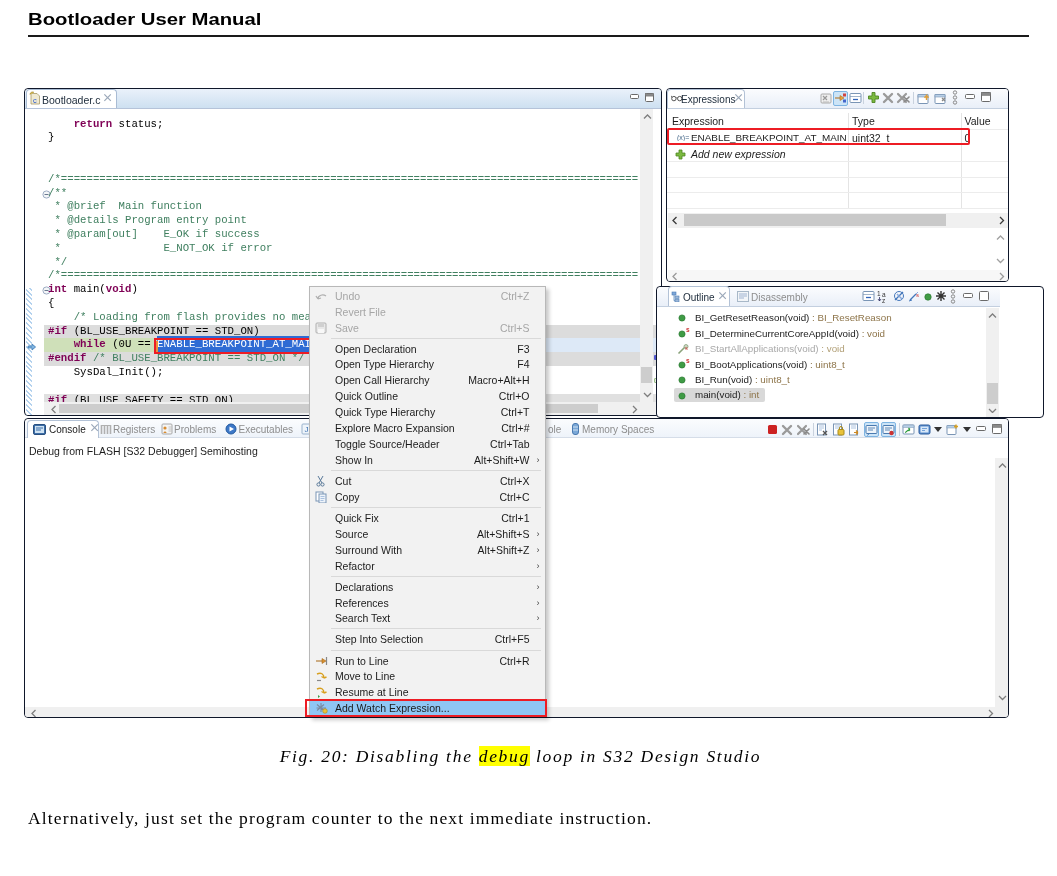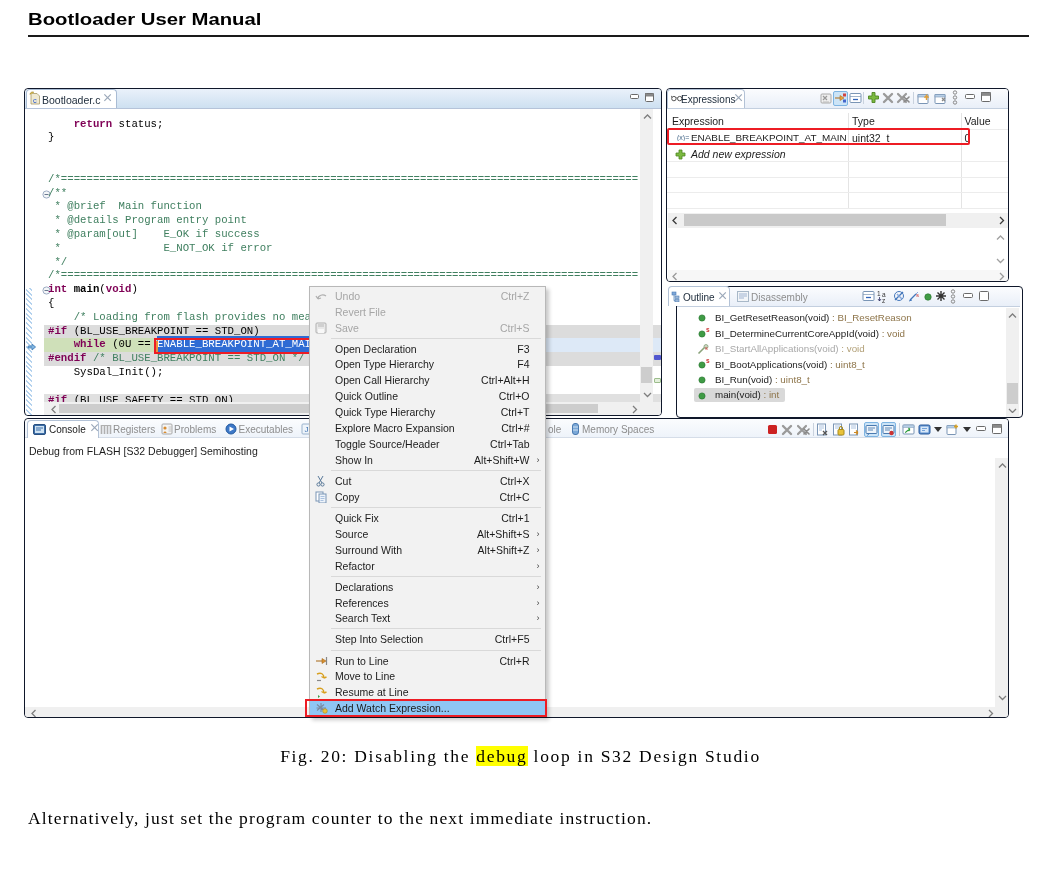--- a/index.html
+++ b/index.html
@@ -2,21 +2,21 @@
 <html><head><meta charset="utf-8"><style>
 html,body{margin:0;padding:0;background:#fff;width:1057px;height:876px;position:relative;
 font-family:"Liberation Sans",sans-serif;}
 *{box-sizing:border-box;}
 .abs{position:absolute;}
 .ui{font-size:10.5px;color:#1c1c1c;}
 .gray{color:#8d8d8d;}
 pre{margin:0;font-family:"Liberation Mono",monospace;font-size:10.7px;line-height:13.8px;white-space:pre;}
 .k{color:#7f0055;font-weight:bold;}
 .c{color:#3f7f5f;}
-.bd{font-weight:bold;}
+.bd{font-weight:normal;}
 .sel{background:#2e6bd4;color:#fff;padding:2.2px 0;}
 .panel{position:absolute;background:#fff;border:1px solid #0f172a;border-radius:4px;}
 .redbox{position:absolute;border:2px solid #ed1c24;z-index:40;}
 .thumb{background:#cdcdcd;position:absolute;}
 .track{background:#f0f0f0;position:absolute;}
 .mi{height:15.9px;display:flex;align-items:center;padding-left:25px;padding-right:5px;position:relative;
 font-size:10.5px;color:#1b1b1b;}
 .mi .acc{margin-left:auto;padding-left:8px;}
 .mi .sub{width:10px;text-align:right;color:#444;font-size:9px;}
 .mi.dis{color:#a6a6a6;}
@@ -199,21 +199,21 @@
     <circle cx="3" cy="12.5" r="1.7" fill="none" stroke="#888"></circle>
   </svg>
 <svg class="abs" style="left:965px;top:94px;z-index:6" width="10" height="5" viewBox="0 0 10 5">
     <rect x="0.5" y="0.5" width="9" height="4" rx="1" fill="#fff" stroke="#6a6a6a"></rect>
   </svg>
 <svg class="abs" style="left:981px;top:92px;z-index:6" width="10" height="10" viewBox="0 0 10 10">
     <rect x="0.5" y="0.5" width="9" height="9" rx="1" fill="#fff" stroke="#6a6a6a"></rect>
     <rect x="0.5" y="0.5" width="9" height="3" fill="#8a8a8a" stroke="#6a6a6a" stroke-width="0.5"></rect>
   </svg>
 <div class="redbox" style="left:667px;top:128px;width:303px;height:16.8px;border-radius:2px;"></div>
-<div class="panel" style="left:676px;top:285.5px;width:347px;height:132px;overflow:hidden;">
+<div class="panel" style="left:656px;top:285.5px;width:388px;height:132px;overflow:hidden;">
 <div class="abs" style="left:0;top:0;width:342.5px;height:20px;background:linear-gradient(#fbfcfe,#e9eff8);border-bottom:1px solid #c3cfdf;border-radius:4px 4px 0 0;"></div>
 <div class="abs" style="left:17px;top:101.5px;width:91px;height:13.5px;background:#d9d9d9;border-radius:2px;"></div>
 <svg class="abs" style="left:21px;top:27.8px" width="8" height="8" viewBox="0 0 8 8">
       <circle cx="4" cy="4" r="3.1" fill="#3f9b45" stroke="#2c7a33" stroke-width="0.7"></circle>
     </svg>
 <div class="abs" style="left:38px;top:25.5px;font-size:9.8px;color:#1c1c1c;">BI_GetResetReason(void)<span style="color:#8d7449;"> : BI_ResetReason</span></div>
 <svg class="abs" style="left:21px;top:43.3px" width="8" height="8" viewBox="0 0 8 8">
       <circle cx="4" cy="4" r="3.1" fill="#3f9b45" stroke="#2c7a33" stroke-width="0.7"></circle>
     </svg>
 <div class="abs" style="left:29px;top:39.0px;font-size:6.5px;color:#cc3333;font-weight:bold;">s</div>
@@ -448,21 +448,21 @@
       <span class="acc">F3</span>
       <span class="sub"></span>
     </div>
 <div class="mi" style="">
       <span>Open Type Hierarchy</span>
       <span class="acc">F4</span>
       <span class="sub"></span>
     </div>
 <div class="mi" style="">
       <span>Open Call Hierarchy</span>
-      <span class="acc">Ctrl+Alt+H</span>
+      <span class="acc">Macro+Alt+H</span>
       <span class="sub"></span>
     </div>
 <div class="mi" style="">
       <span>Quick Outline</span>
       <span class="acc">Ctrl+O</span>
       <span class="sub"></span>
     </div>
 <div class="mi" style="">
       <span>Quick Type Hierarchy</span>
       <span class="acc">Ctrl+T</span>
@@ -579,13 +579,13 @@
       <svg class="ic" style="top:2px" width="13" height="12" viewBox="0 0 13 12">
         <path d="M6 1v9M2 2.5l7 6M9 2.5l-7 6M1.5 6H11" stroke="#7a8aa0" stroke-width="1.1"></path>
         <circle cx="10" cy="9" r="2.3" fill="#e8c23a" stroke="#a88a1a" stroke-width="0.6"></circle>
       </svg>
       <span>Add Watch Expression...</span>
       <span class="acc"></span>
       <span class="sub"></span>
     </div>
 </div>
 <div class="redbox" style="left:304.5px;top:699.3px;width:242px;height:18.2px;z-index:60;"></div>
-<div class="abs" style="left:28px;top:746px;width:985px;text-align:center;font-family:'Liberation Serif',serif;font-size:17.5px;letter-spacing:1.7px;color:#000;">Fig. 20: Disabling the <span style="background:#ffff00;">debug</span> loop in S32 Design Studio</div>
+<div class="abs" style="left:28px;top:746px;width:985px;text-align:center;font-family:'Liberation Serif',serif;font-size:17.5px;letter-spacing:1.7px;color:#000;font-style:italic;">Fig. 20: Disabling the <span style="background:#ffff00;">debug</span> loop in S32 Design Studio</div>
 <div class="abs" style="left:28px;top:808px;font-family:'Liberation Serif',serif;font-size:17.5px;letter-spacing:1.14px;color:#000;">Alternatively, just set the program counter to the next immediate instruction.</div>
 </body></html>

